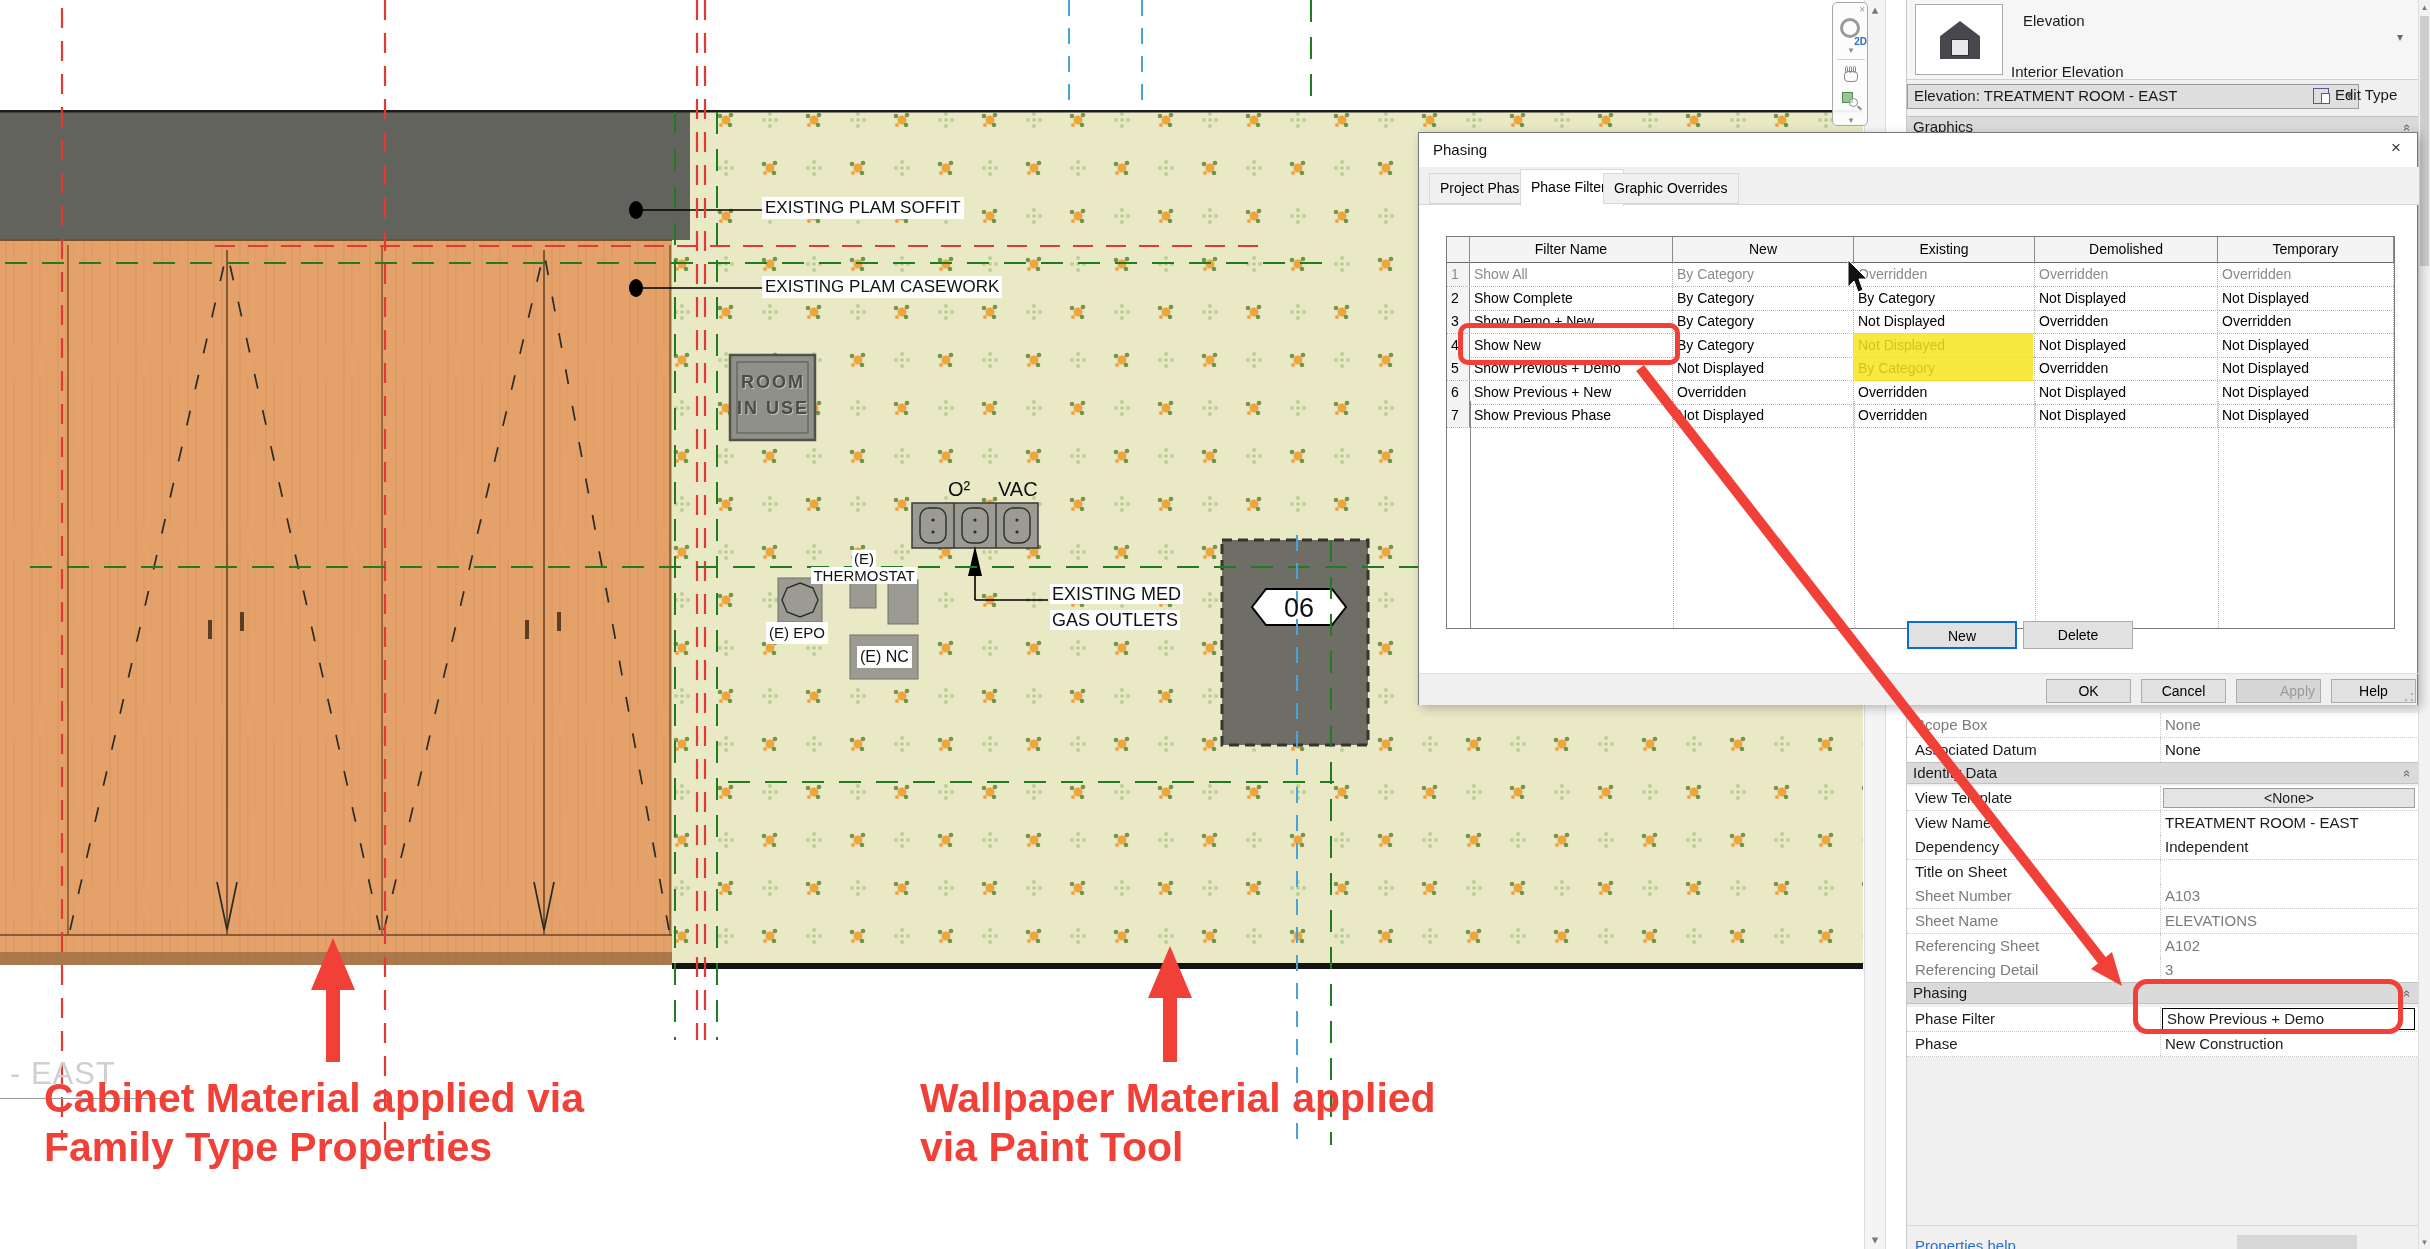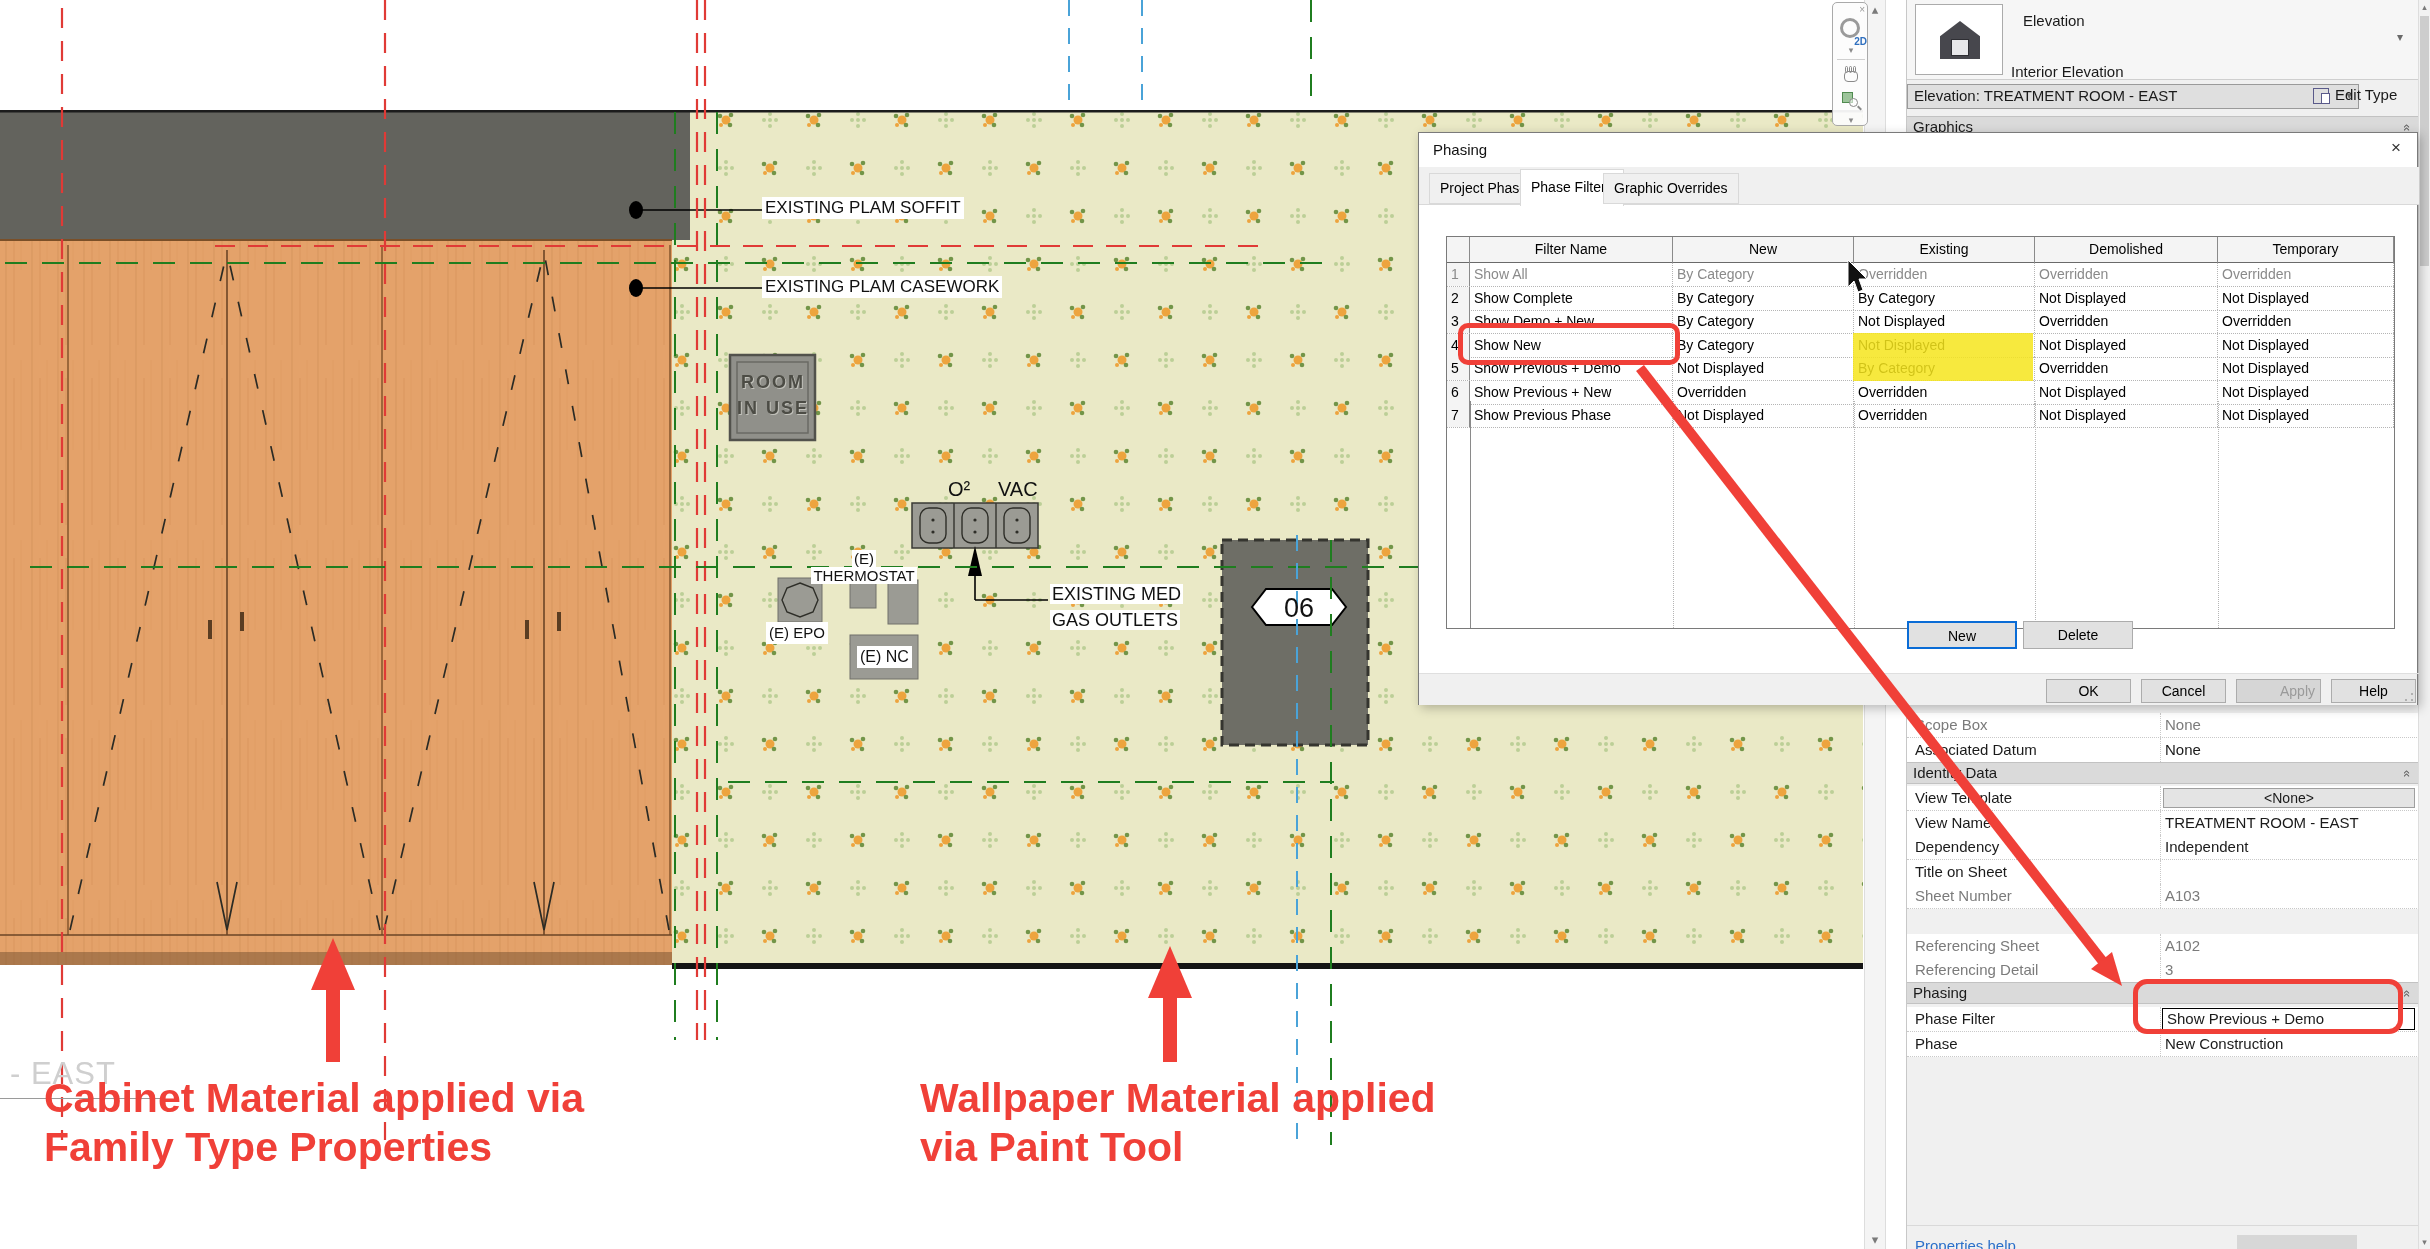--- a/index.html
+++ b/index.html
@@ -418,20 +418,25 @@
     <div class="prow" style="top:860px;">
       <div class="plabel">Title on Sheet</div>
       <div class="vline"></div>
       <div class="pvalue"></div>
     </div>
     <div class="prow" style="top:884px;">
       <div class="plabel muted">Sheet Number</div>
       <div class="vline"></div>
       <div class="pvalue muted">A103</div>
     </div>
+    <div class="prow" style="top:909px;">
+      <div class="plabel muted">Sheet Name</div>
+      <div class="vline"></div>
+      <div class="pvalue muted">ELEVATIONS</div>
+    </div>
     <div class="prow" style="top:934px;">
       <div class="plabel muted">Referencing Sheet</div>
       <div class="vline"></div>
       <div class="pvalue muted">A102</div>
     </div>
     <div class="prow" style="top:958px;">
       <div class="plabel muted">Referencing Detail</div>
       <div class="vline"></div>
       <div class="pvalue muted">3</div>
     </div>

